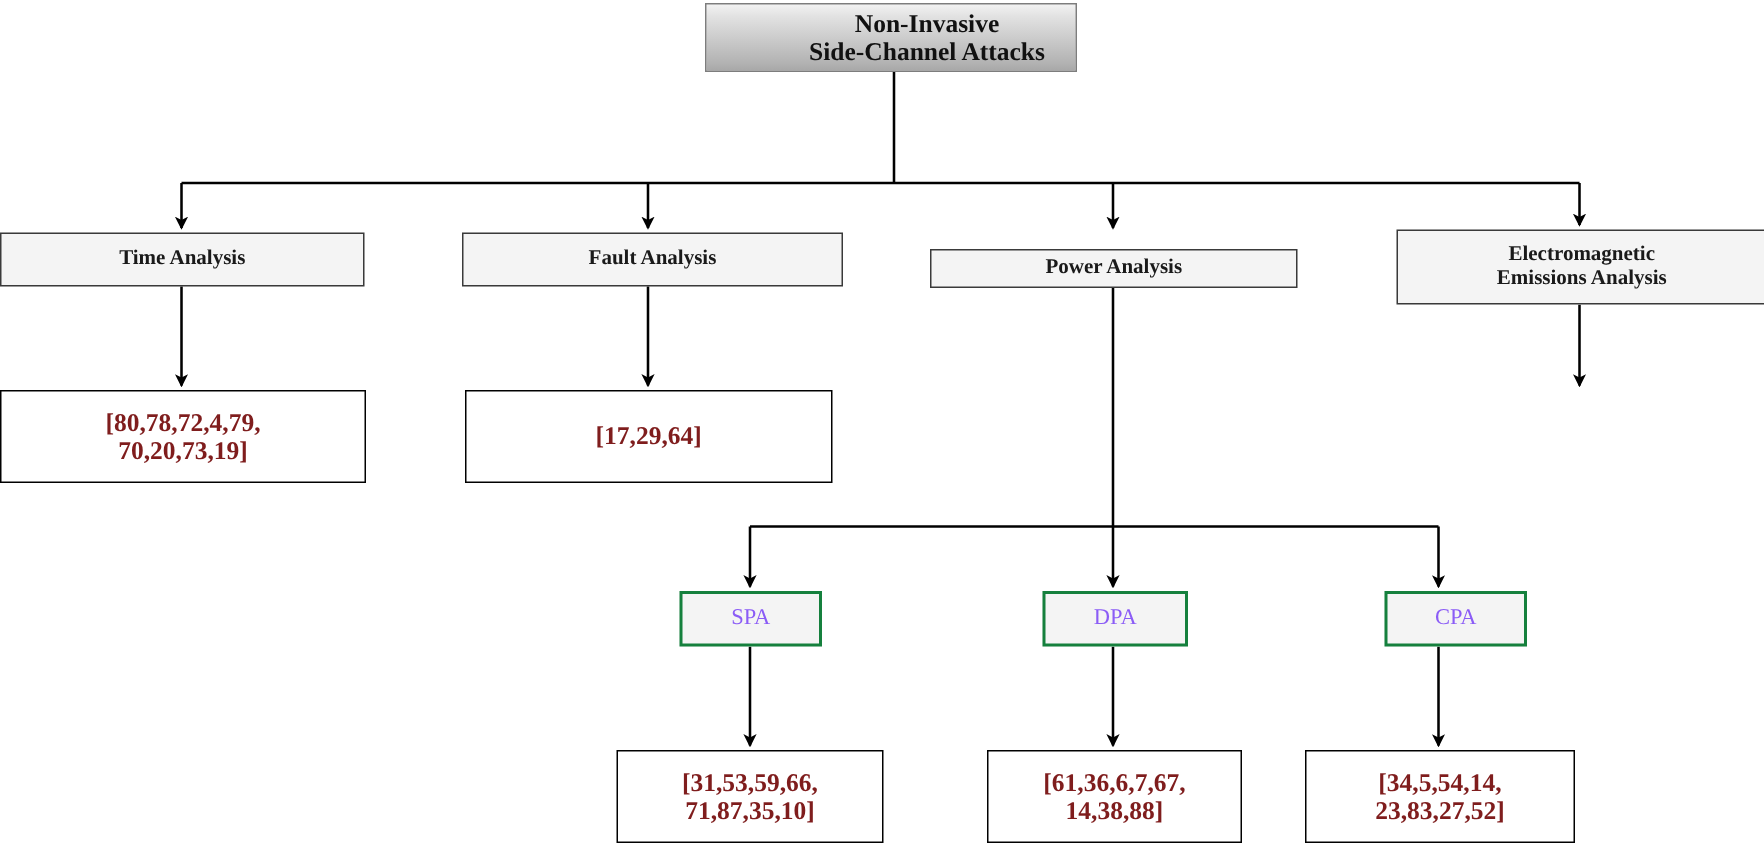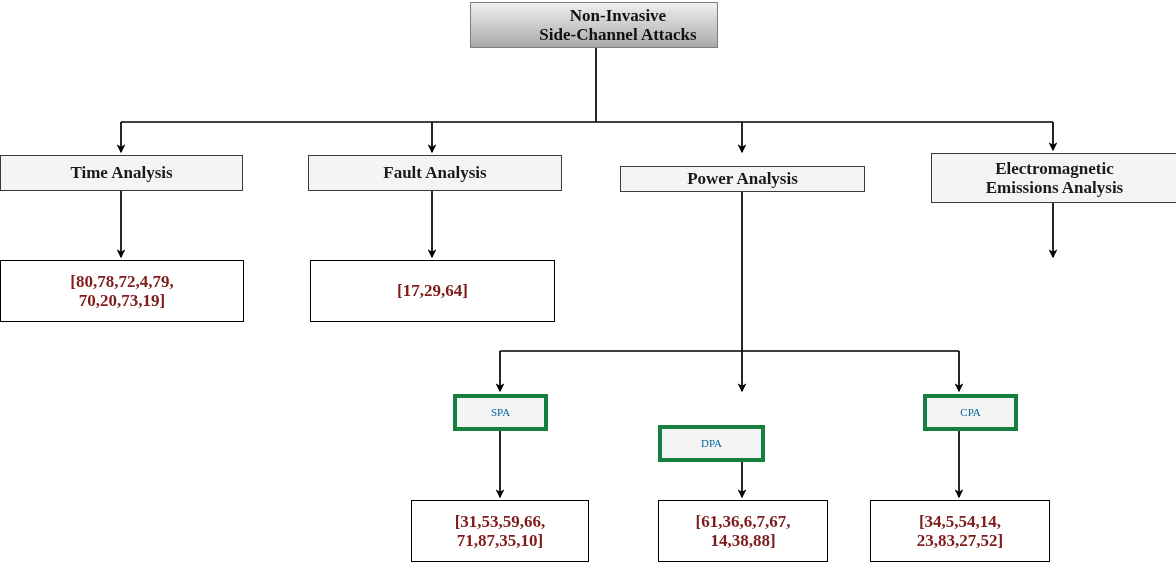--- a/index.html
+++ b/index.html
@@ -43,30 +43,30 @@
     border: 1px solid #7d7d7d;
     font-weight: bold;
     font-size: 17px;
     color: #111111;
   }
   
   .node.cat {
     background: #f4f4f4;
     border: 1px solid #3a3a3a;
     font-weight: bold;
-    font-size: 17px;
+    font-size: 14px;
     color: #1a1a1a;
   }
   
   .node.sub {
     background: #f4f4f4;
-    border: 4px solid #15803d;
+    border: 2px solid #15803d;
     font-weight: normal;
-    font-size: 11px;
-    color: #0369a1;
+    font-size: 15px;
+    color: #8b5cf6;
   }
   
   .node.leaf {
     background: #ffffff;
     border: 1.6px solid #000000;
     font-weight: bold;
     font-size: 17px;
     color: #7f1d1d;
   }
 </style>
@@ -122,21 +122,21 @@
 Emissions Analysis</div>
 
   <div class="node leaf" style="left:0px; top:260px; width:244px; height:62px;">[80,78,72,4,79,
 70,20,73,19]</div>
 
   <div class="node leaf" style="left:310px; top:260px; width:245px; height:62px;">[17,29,64]</div>
 
 
   <div class="node sub" style="left:453px; top:394px; width:95px; height:37px;">SPA</div>
 
-  <div class="node sub" style="left:658px; top:394px; width:107px; height:37px;margin-top:31px;">DPA</div>
+  <div class="node sub" style="left:695px; top:394px; width:97px; height:37px;">DPA</div>
 
   <div class="node sub" style="left:923px; top:394px; width:95px; height:37px;">CPA</div>
 
   <div class="node leaf" style="left:411px; top:500px; width:178px; height:62px;">[31,53,59,66,
 71,87,35,10]</div>
 
   <div class="node leaf" style="left:658px; top:500px; width:170px; height:62px;">[61,36,6,7,67,
 14,38,88]</div>
 
   <div class="node leaf" style="left:870px; top:500px; width:180px; height:62px;">[34,5,54,14,

